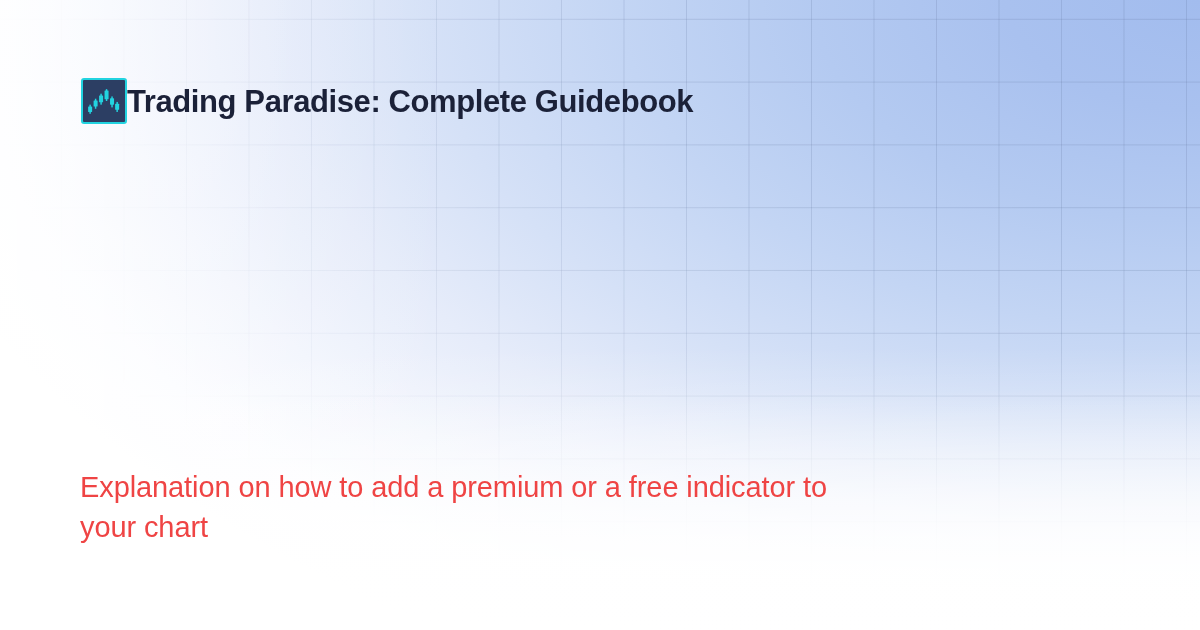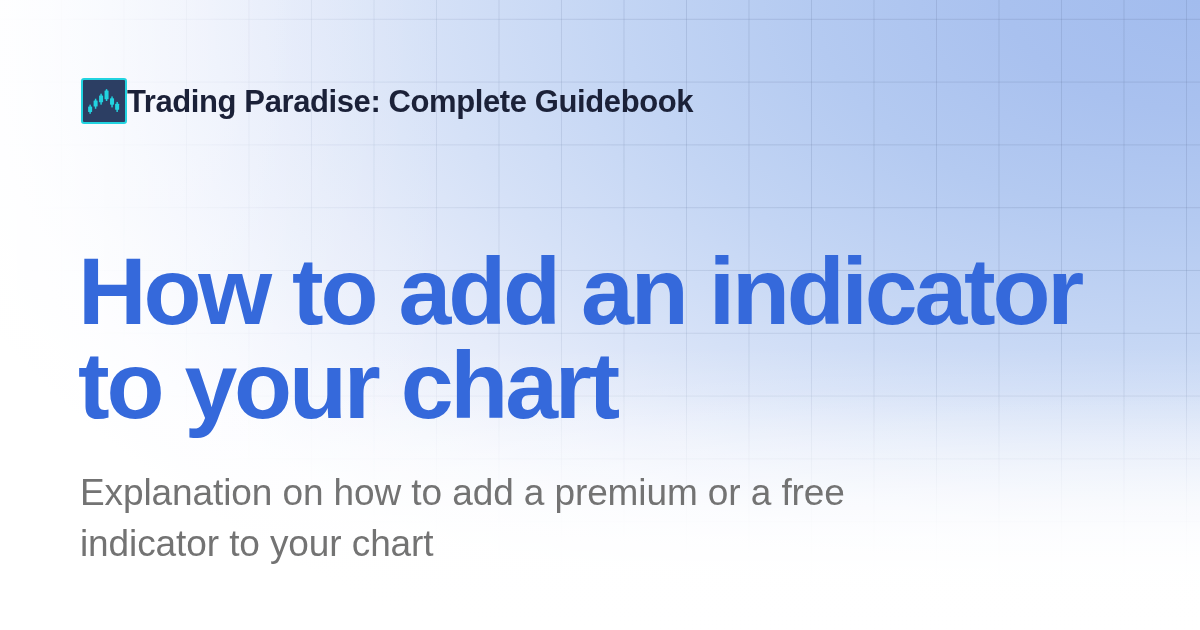--- a/index.html
+++ b/index.html
@@ -110,25 +110,25 @@
     font-weight:700;
     line-height:0.99;
     letter-spacing:-3.2px;
     color:#3569db;
   }
 
   .subhead {
     position:absolute;
     left:80px; top:468px;
     width:780px;
-    font-size:37px;
+    font-size:29px;
     font-weight:400;
     line-height:1.37;
     letter-spacing:-0.1px;
-    color:#737373;
+    color:#ef4444;
   }
 </style>
 </head>
 <body>
 
 <div class="og-card">
 
   <div class="bg-base"></div>
   <div class="bg-grid"></div>
   <div class="bg-grid-fadebottom"></div>
@@ -157,18 +157,17 @@
             <rect x="29.6" y="20" width="4.4" height="7" rx="0.6"></rect>
 
             <rect x="36.6" y="24" width="1.6" height="11"></rect>
             <rect x="35.2" y="26" width="4.4" height="6.5" rx="0.6"></rect>
           </g>
         </svg>
       </span>
       <span class="brand-title">Trading Paradise: Complete Guidebook</span>
     </div>
 
-    <h1 class="headline">How to add an indicator to your chart</h1>
 
     <p class="subhead">Explanation on how to add a premium or a free indicator to your chart</p>
 
   </div>
 </div>
 
 </body></html>

